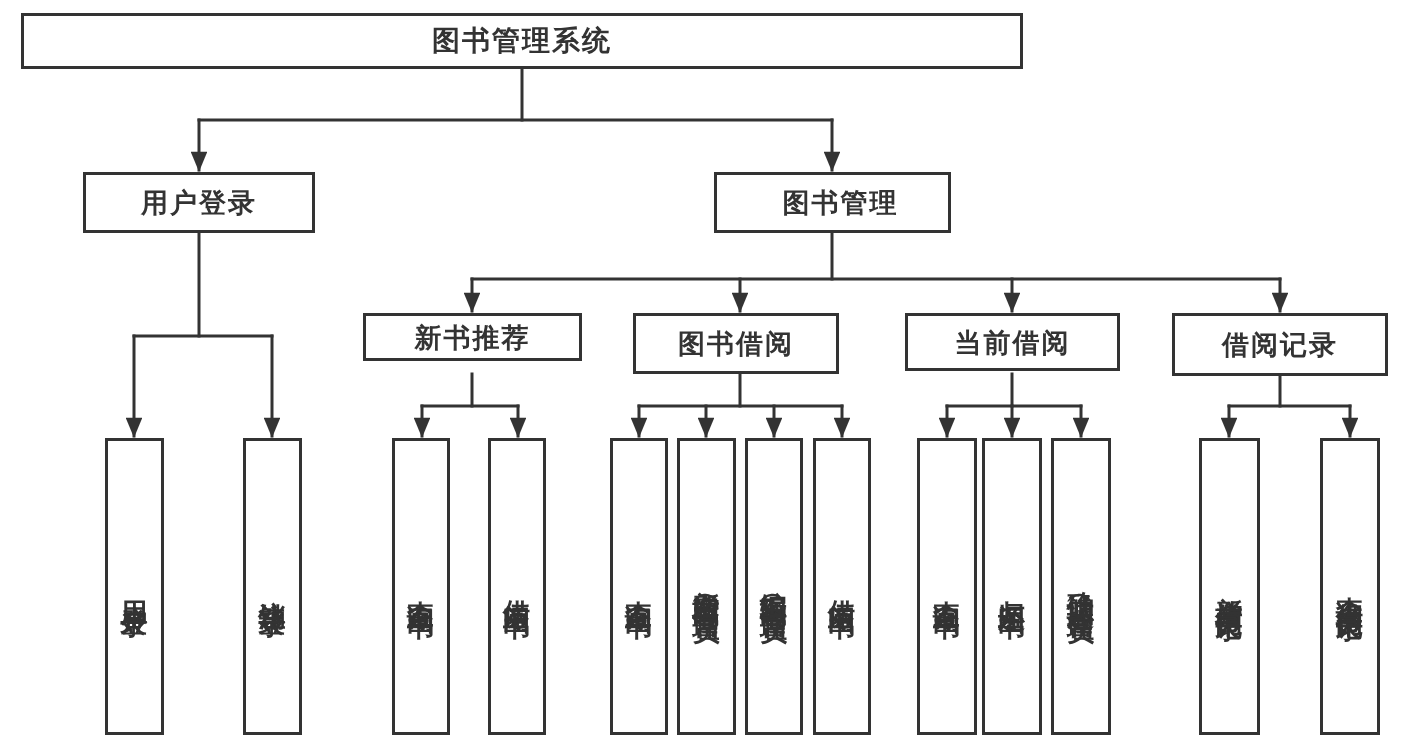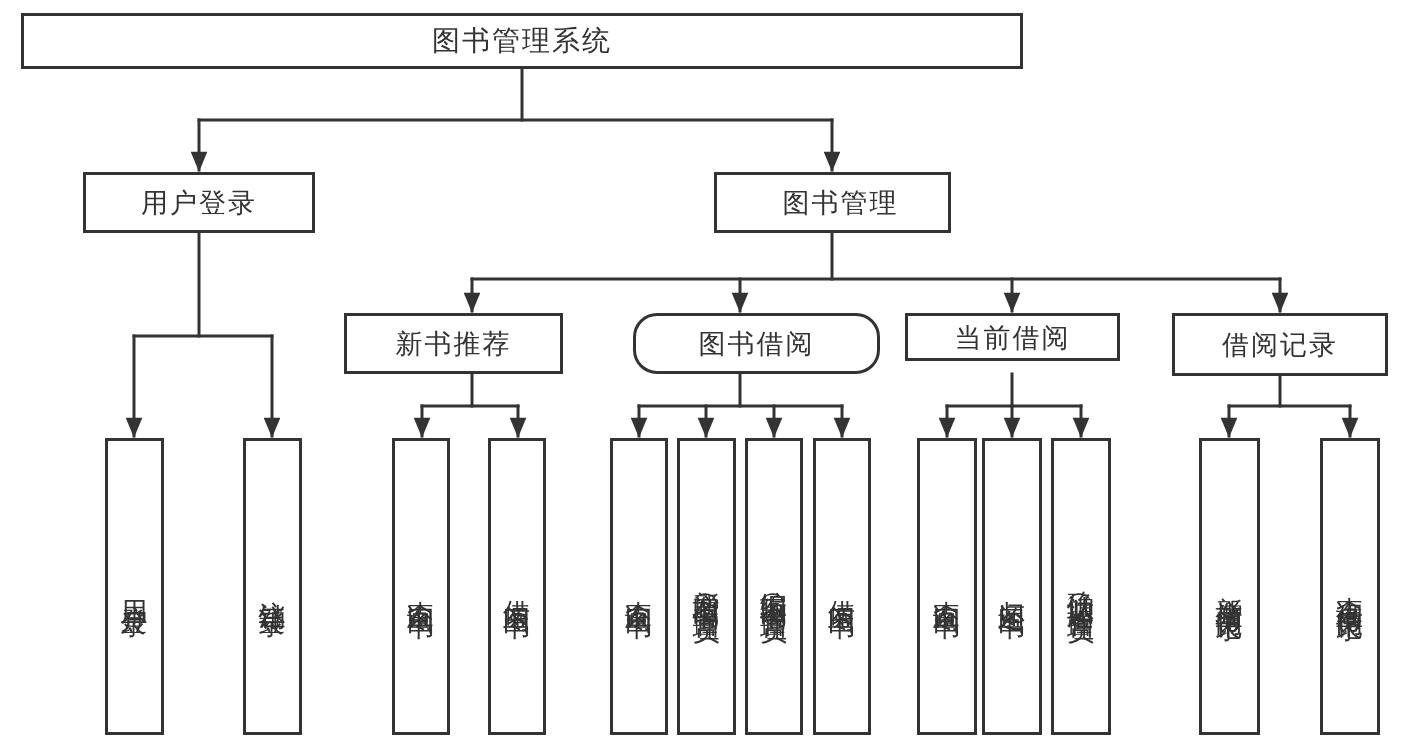--- a/index.html
+++ b/index.html
@@ -9,20 +9,21 @@
     --watermark-color:#b5b3b3;
     --page-bg:#ffffff;
   }
   html,body{margin:0;padding:0;background:var(--page-bg);}
   #canvas{
     position:relative;
     width:1405px;height:747px;
     background:var(--page-bg);
     font-family:"DejaVu Sans","Liberation Sans",sans-serif;
     overflow:hidden;
+    font-weight:bold;
   }
   #connectors{position:absolute;left:0;top:0;width:1405px;height:747px;}
   #connectors path.wire{stroke:var(--line-color);stroke-width:3;fill:none;stroke-linecap:square;}
   #connectors .head{fill:var(--line-color);}
   .node{
     position:absolute;
     box-sizing:border-box;
     border:3px solid var(--line-color);
     background:var(--box-bg);
     color:var(--text-color);
@@ -100,23 +101,23 @@
     <path class="wire" d="M1229,406 H1350"></path>
     <path class="wire" d="M1229,406 V436" marker-end="url(#arrow)"></path>
     <path class="wire" d="M1350,406 V436" marker-end="url(#arrow)"></path>
   </svg>
 
   <div class="node h root" style="left:21px;top:13px;width:1002px;height:56px;">图书管理系统</div>
 
   <div class="node h" style="left:83px;top:172px;width:232px;height:61px;">用户登录</div>
   <div class="node h" style="left:714px;top:172px;width:237px;height:61px;padding-left:16px;">图书管理</div>
 
-  <div class="node h" style="left:344px;top:313px;width:219px;height:61px;">新书推荐</div>
-  <div class="node h" style="left:633px;top:313px;width:247px;height:61px;border-radius:24px;">图书借阅</div>
-  <div class="node h" style="left:905px;top:313px;width:215px;height:48px;">当前借阅</div>
+  <div class="node h" style="left:363px;top:313px;width:219px;height:48px;">新书推荐</div>
+  <div class="node h" style="left:633px;top:313px;width:206px;height:61px;">图书借阅</div>
+  <div class="node h" style="left:905px;top:313px;width:215px;height:58px;">当前借阅</div>
   <div class="node h" style="left:1172px;top:313px;width:216px;height:63px;">借阅记录</div>
 
   <div class="node v" style="left:105px;top:438px;width:59px;height:297px;">用户登录</div>
   <div class="node v" style="left:243px;top:438px;width:59px;height:297px;">注销登录</div>
 
   <div class="node v" style="left:392px;top:438px;width:58px;height:297px;">查询图书</div>
   <div class="node v" style="left:488px;top:438px;width:58px;height:297px;">借阅图书</div>
 
   <div class="node v" style="left:610px;top:438px;width:58px;height:297px;">查询图书</div>
   <div class="node v" style="left:677px;top:438px;width:59px;height:297px;">新增图书（管理员）</div>

